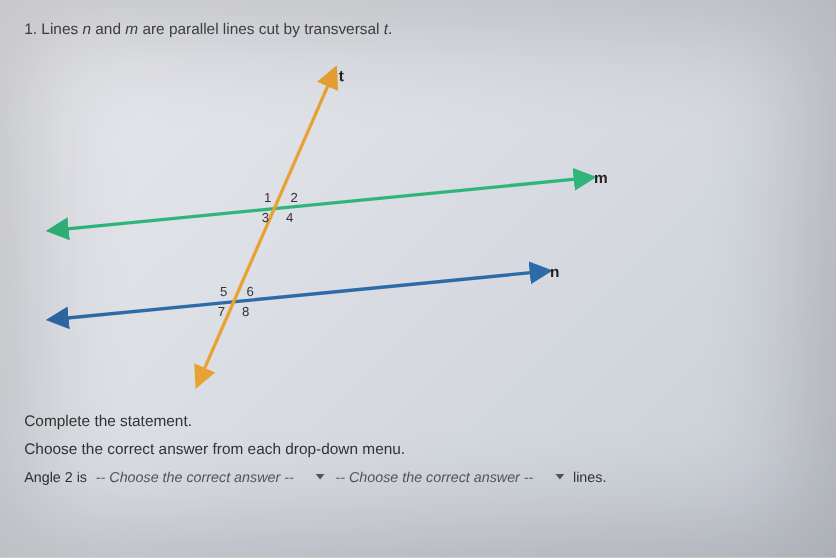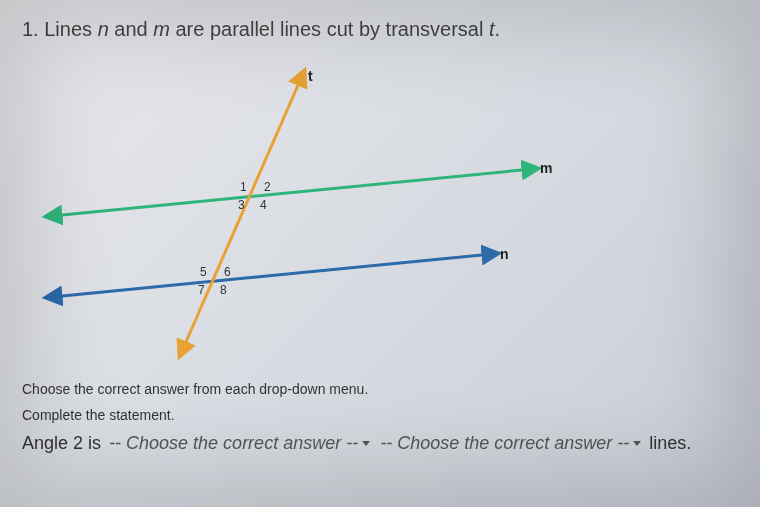--- a/index.html
+++ b/index.html
@@ -7,21 +7,21 @@
       width: 760px;
       height: 507px;
       background: linear-gradient(135deg, #e8e8ec 0%, #d8dce2 50%, #c8ccd4 100%);
       font-family: Arial, sans-serif;
       color: #2a2a2a;
       padding: 18px 22px;
       position: relative;
       overflow: hidden;
     }
     .question-text {
-      font-size: 20px;
+      font-size: 14px;
       color: #444;
       margin-bottom: 10px;
     }
     .question-text .var { font-style: italic; }
     .diagram-area {
       position: relative;
       width: 540px;
       height: 310px;
       margin-left: 10px;
       margin-top: 5px;
@@ -38,31 +38,31 @@
     }
     .statement-area {
       margin-top: 20px;
     }
     .statement-line {
       font-size: 14px;
       color: #333;
       margin-bottom: 10px;
     }
     .answer-line {
-      font-size: 18px;
+      font-size: 13px;
       color: #333;
       display: flex;
       align-items: center;
       flex-wrap: wrap;
       gap: 6px;
     }
     .dropdown {
       display: inline-flex;
       align-items: center;
-      gap: 4px;
+      gap: 20px;
       font-style: italic;
       color: #555;
       cursor: pointer;
       padding: 0 2px;
     }
     .caret {
       display: inline-block;
       width: 0; height: 0;
       border-left: 4px solid transparent;
       border-right: 4px solid transparent;
@@ -114,22 +114,22 @@
     <text class="angle-label" x="228" y="158">4</text>
 
     <text class="angle-label" x="168" y="225">5</text>
     <text class="angle-label" x="192" y="225">6</text>
     <text class="angle-label" x="166" y="243">7</text>
     <text class="angle-label" x="188" y="243">8</text>
   </svg>
 </div>
 
 <div class="statement-area">
+  <div class="statement-line">Complete the statement.</div>
   <div class="statement-line">Choose the correct answer from each drop-down menu.</div>
-  <div class="statement-line">Complete the statement.</div>
   <div class="answer-line">
     <span>Angle 2 is</span>
     <span class="dropdown">
       <span>-- Choose the correct answer --</span>
       <span class="caret"></span>
     </span>
     <span class="dropdown">
       <span>-- Choose the correct answer --</span>
       <span class="caret"></span>
     </span>

